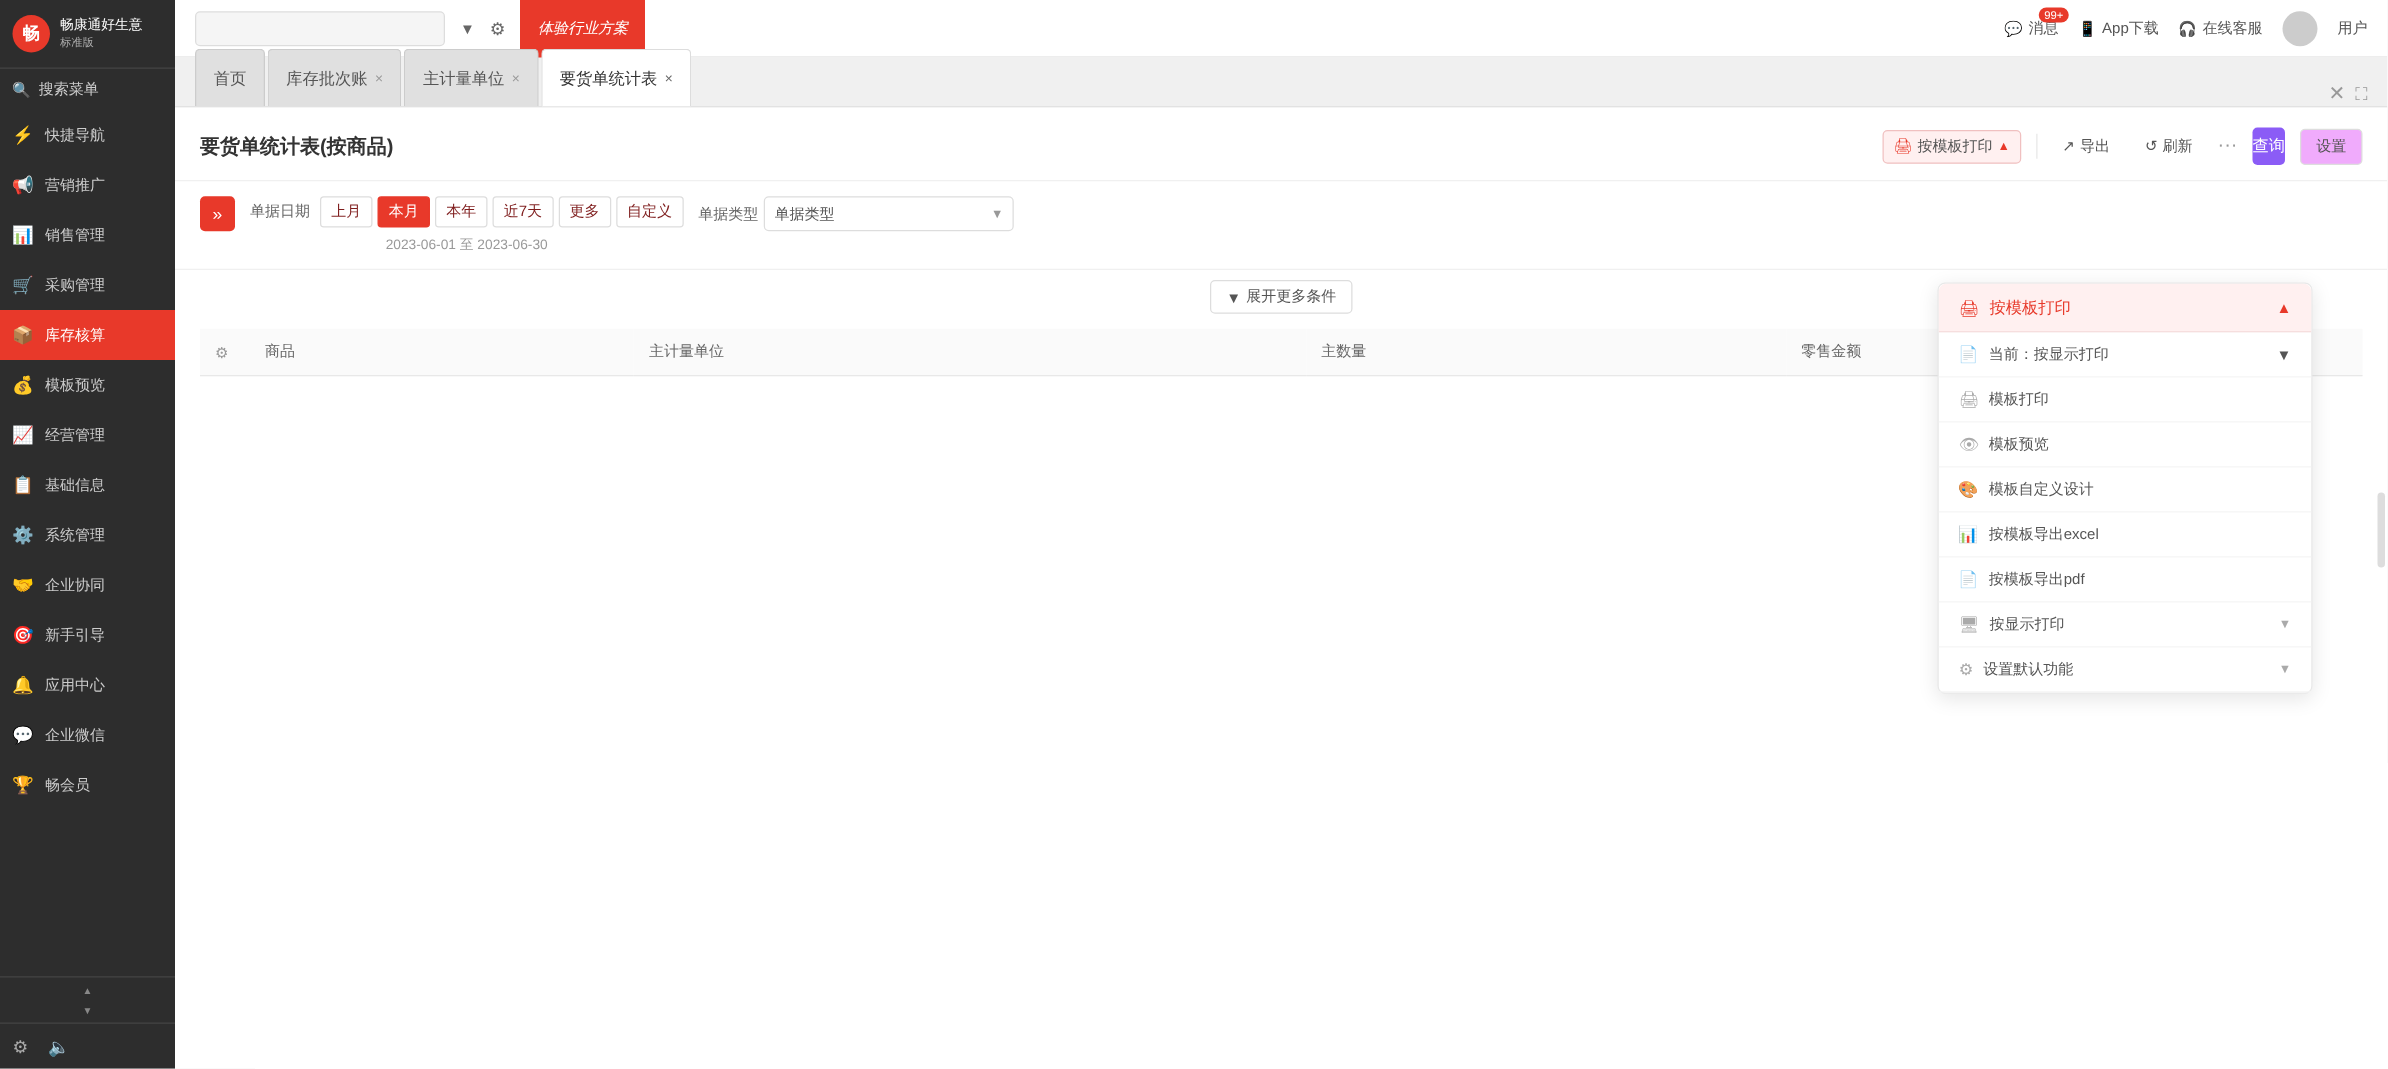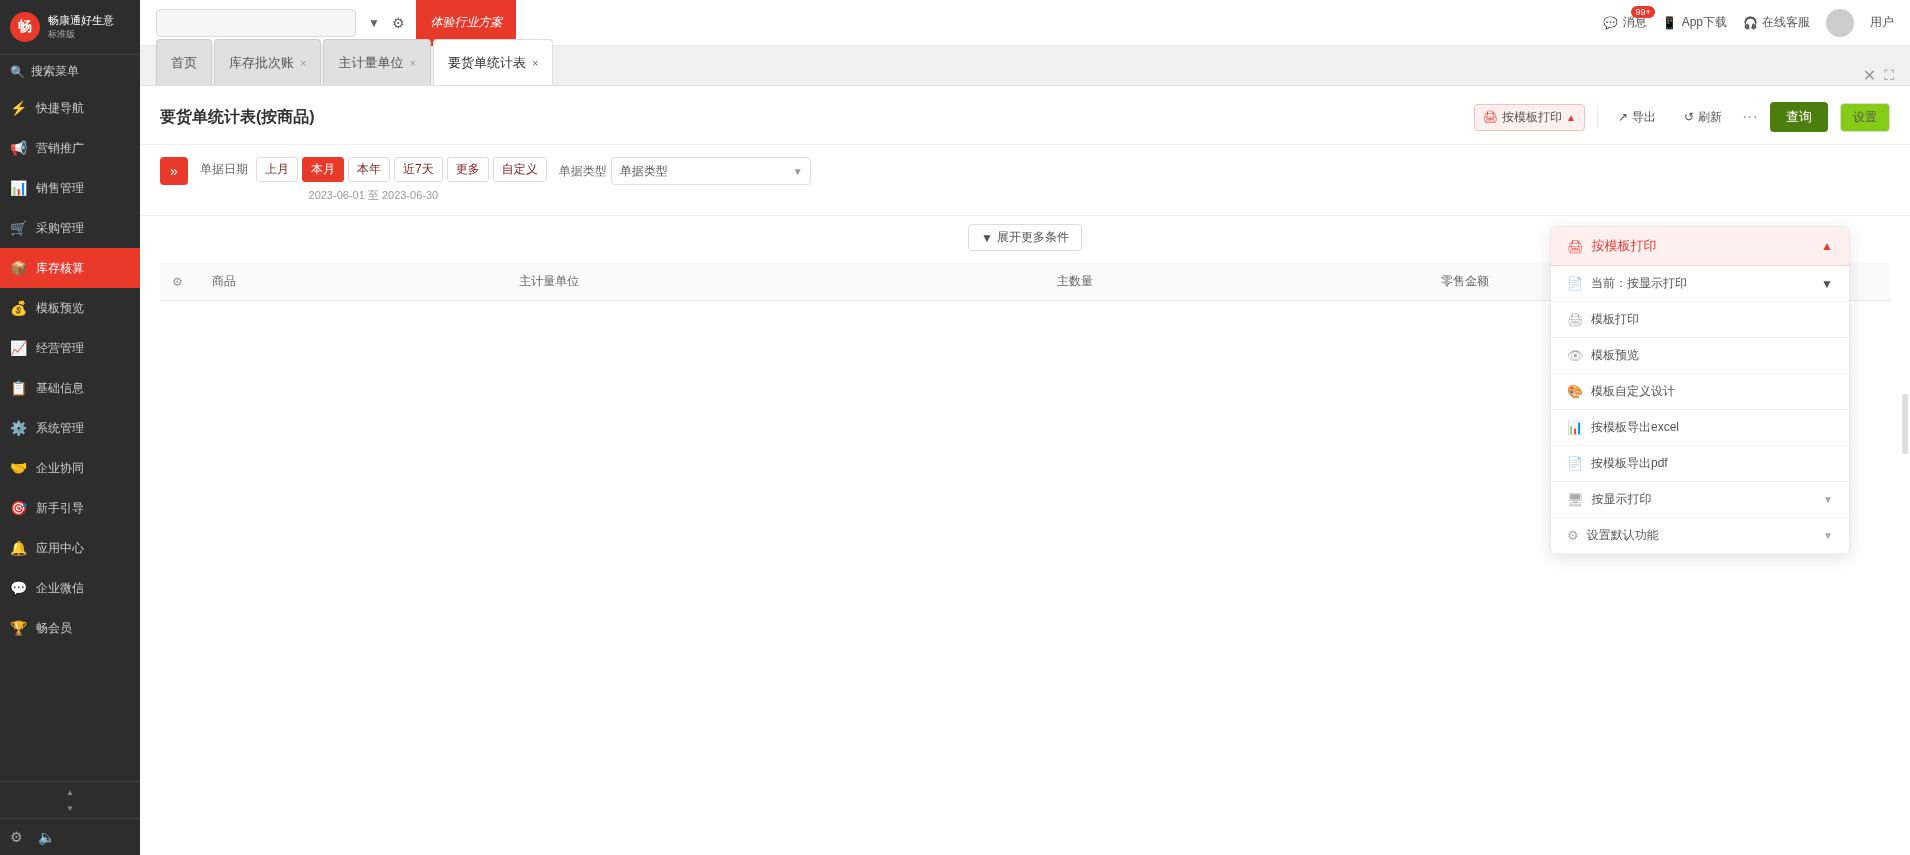--- a/index.html
+++ b/index.html
@@ -44,22 +44,22 @@
 
     
     .content { flex: 1; overflow: auto; background: #fff; padding: 0; position: relative; }
 
     
     .page-header { padding: 16px 20px 12px; border-bottom: 1px solid #f0f0f0; display: flex; align-items: center; justify-content: space-between; }
     .page-title { font-size: 16px; font-weight: bold; color: #333; }
     .page-actions { display: flex; align-items: center; gap: 12px; }
     .action-btn { display: flex; align-items: center; gap: 4px; font-size: 12px; color: #555; cursor: pointer; padding: 4px 8px; border-radius: 4px; }
     .action-btn .icon { color: #e8392a; }
-    .action-btn-primary { background: #4d7c0f; color: white; border: none; padding: 6px 16px; border-radius: 4px; cursor: pointer; font-size: 13px; }
-    .action-btn-settings { border: 1px solid #ddd; background: #84cc16; color: #555; padding: 5px 12px; border-radius: 4px; cursor: pointer; font-size: 12px; }
+    .action-btn-primary { background: #8b5cf6; color: white; border: none; padding: 6px 0; border-radius: 4px; cursor: pointer; font-size: 13px; }
+    .action-btn-settings { border: 1px solid #ddd; background: #f0abfc; color: #555; padding: 5px 12px; border-radius: 4px; cursor: pointer; font-size: 12px; }
 
     
     .filter-bar { padding: 12px 20px; border-bottom: 1px solid #f0f0f0; display: flex; align-items: flex-start; gap: 12px; flex-wrap: wrap; }
     .filter-expand-btn { width: 28px; height: 28px; background: #e8392a; border-radius: 4px; display: flex; align-items: center; justify-content: center; color: white; cursor: pointer; flex-shrink: 0; }
     .filter-group { display: flex; flex-direction: column; gap: 4px; }
     .filter-date-row { display: flex; align-items: center; gap: 4px; }
     .date-btn { padding: 3px 8px; border: 1px solid #ddd; border-radius: 3px; background: white; cursor: pointer; font-size: 12px; color: #7f1d1d; }
     .date-btn.active { background: #e8392a; color: white; border-color: #e8392a; }
     .date-range { font-size: 11px; color: #999; margin-top: 2px; text-align: center; }
     .filter-select { height: 28px; border: 1px solid #ddd; border-radius: 4px; padding: 0 24px 0 8px; font-size: 12px; background: white; color: #555; appearance: none; cursor: pointer; min-width: 200px; }

